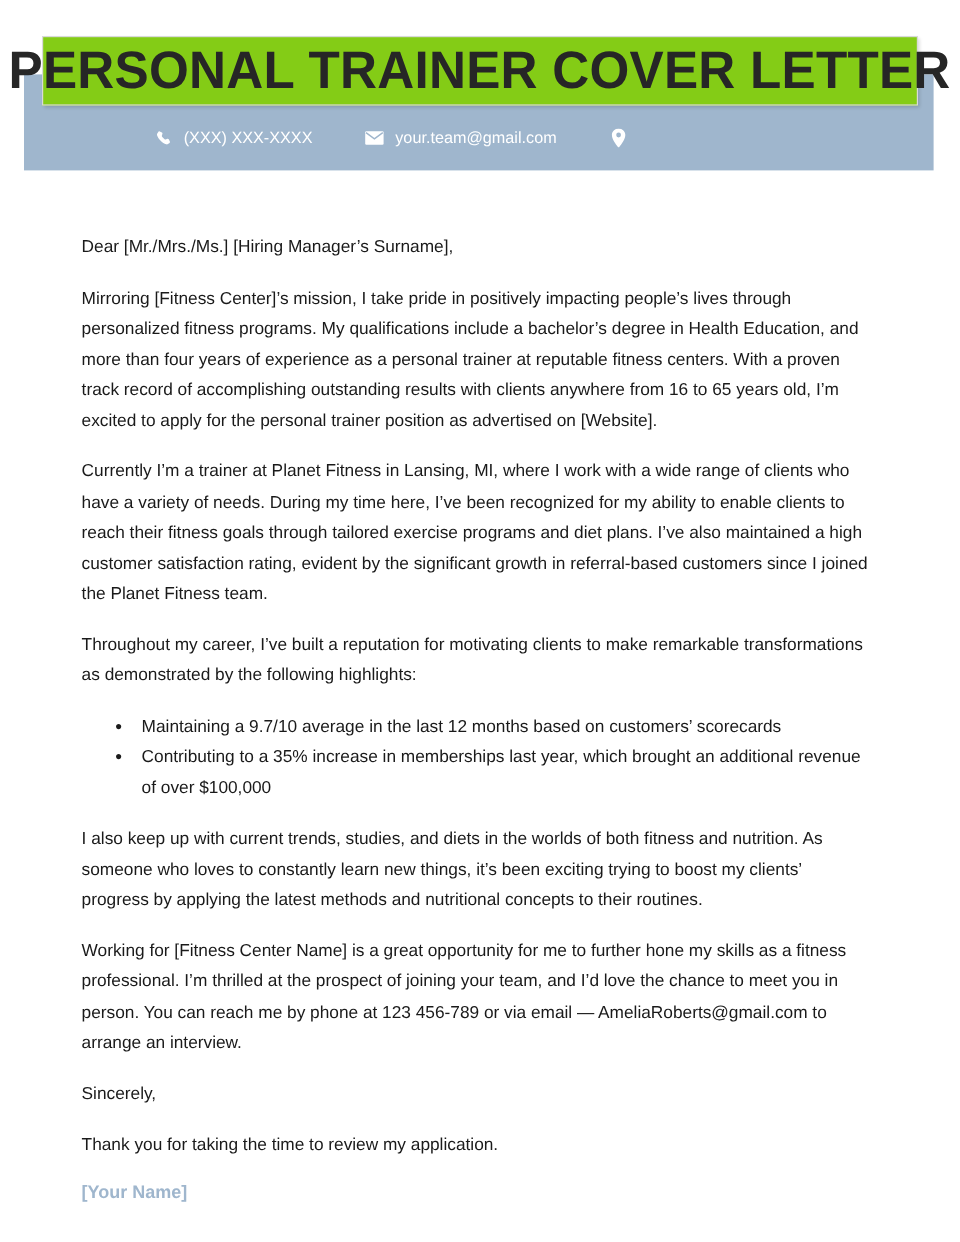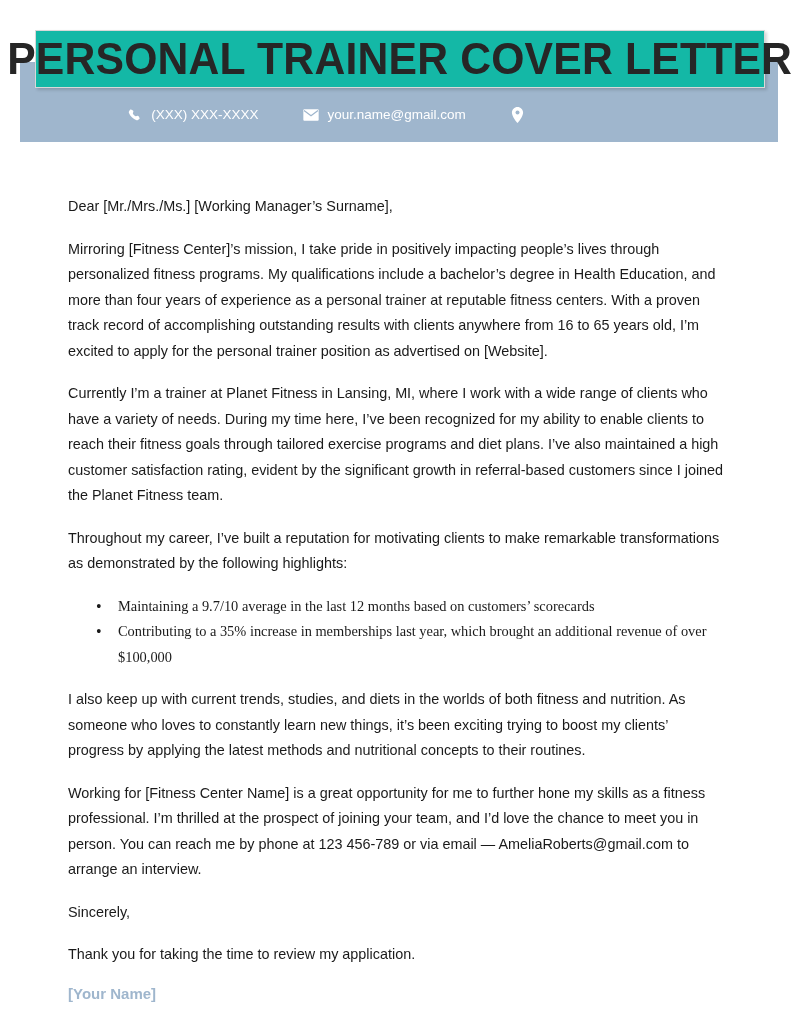--- a/index.html
+++ b/index.html
@@ -30,21 +30,21 @@
     width: 758px;
     height: 80px;
     background: #9fb6cd;
   }
   #title-box {
     position: absolute;
     left: 35px;
     top: 30px;
     width: 730px;
     height: 58px;
-    background: #14b8a6;
+    background: #84cc16;
     border: 1px solid #d9d9d9;
     box-shadow: 2px 2px 3px rgba(0,0,0,0.16);
     box-sizing: border-box;
     display: flex;
     align-items: center;
     justify-content: center;
   }
   #doc-title {
     font-family: "Liberation Sans", sans-serif;
     font-weight: bold;
@@ -98,21 +98,20 @@
     line-height: 25.5px;
   }
   .para {
     margin: 0 0 17px 0;
     text-align: left;
   }
   #highlight-list {
     list-style: none;
     margin: 4px 0 17px 0;
     padding: 0;
-    font-family: Liberation Serif, serif;
   }
   #highlight-list li {
     position: relative;
     padding-left: 50px;
     margin-bottom: 0;
   }
   #highlight-list li::before {
     content: "\2022";
     position: absolute;
     left: 28px;
@@ -152,38 +151,38 @@
       <span>(XXX) XXX-XXXX</span>
     </div>
 
     <div class="contact-item">
       <span class="contact-icon">
         <svg width="16" height="12" viewBox="0 0 24 18" aria-hidden="true">
           <rect x="0.5" y="0.5" width="23" height="17" rx="1.5" fill="#ffffff"></rect>
           <path d="M1.5 2.2 L12 10 L22.5 2.2" fill="none" stroke="#9fb6cd" stroke-width="1.8"></path>
         </svg>
       </span>
-      <span>your.name@gmail.com</span>
+      <span>your.team@gmail.com</span>
     </div>
 
     <div class="contact-item">
       <span class="contact-icon">
         <svg width="13" height="16" viewBox="0 0 16 20" aria-hidden="true">
           <path fill="#ffffff" d="M8 0C4.1 0 1 3.1 1 7c0 5.2 6.2 12.3 6.5 12.6.3.3.8.3 1.1 0C8.8 19.3 15 12.2 15 7c0-3.9-3.1-7-7-7z"></path>
           <circle cx="8" cy="6.9" r="2.5" fill="#9fb6cd"></circle>
         </svg>
       </span>
     </div>
 
   </div>
 </div>
 
 <div id="letter-body">
 
-  <p class="para">Dear [Mr./Mrs./Ms.] [Working Manager’s Surname],</p>
+  <p class="para">Dear [Mr./Mrs./Ms.] [Hiring Manager’s Surname],</p>
 
   <p class="para">Mirroring [Fitness Center]’s mission, I take pride in positively impacting people’s lives through personalized fitness programs. My qualifications include a bachelor’s degree in Health Education, and more than four years of experience as a personal trainer at reputable fitness centers. With a proven track record of accomplishing outstanding results with clients anywhere from 16 to 65 years old, I’m excited to apply for the personal trainer position as advertised on [Website].</p>
 
   <p class="para">Currently I’m a trainer at Planet Fitness in Lansing, MI, where I work with a wide range of clients who have a variety of needs. During my time here, I’ve been recognized for my ability to enable clients to reach their fitness goals through tailored exercise programs and diet plans. I’ve also maintained a high customer satisfaction rating, evident by the significant growth in referral-based customers since I joined the Planet Fitness team.</p>
 
   <p class="para">Throughout my career, I’ve built a reputation for motivating clients to make remarkable transformations as demonstrated by the following highlights:</p>
 
   <ul id="highlight-list">
     <li>Maintaining a 9.7/10 average in the last 12 months based on customers’ scorecards</li>
     <li>Contributing to a 35% increase in memberships last year, which brought an additional revenue of over $100,000</li>

